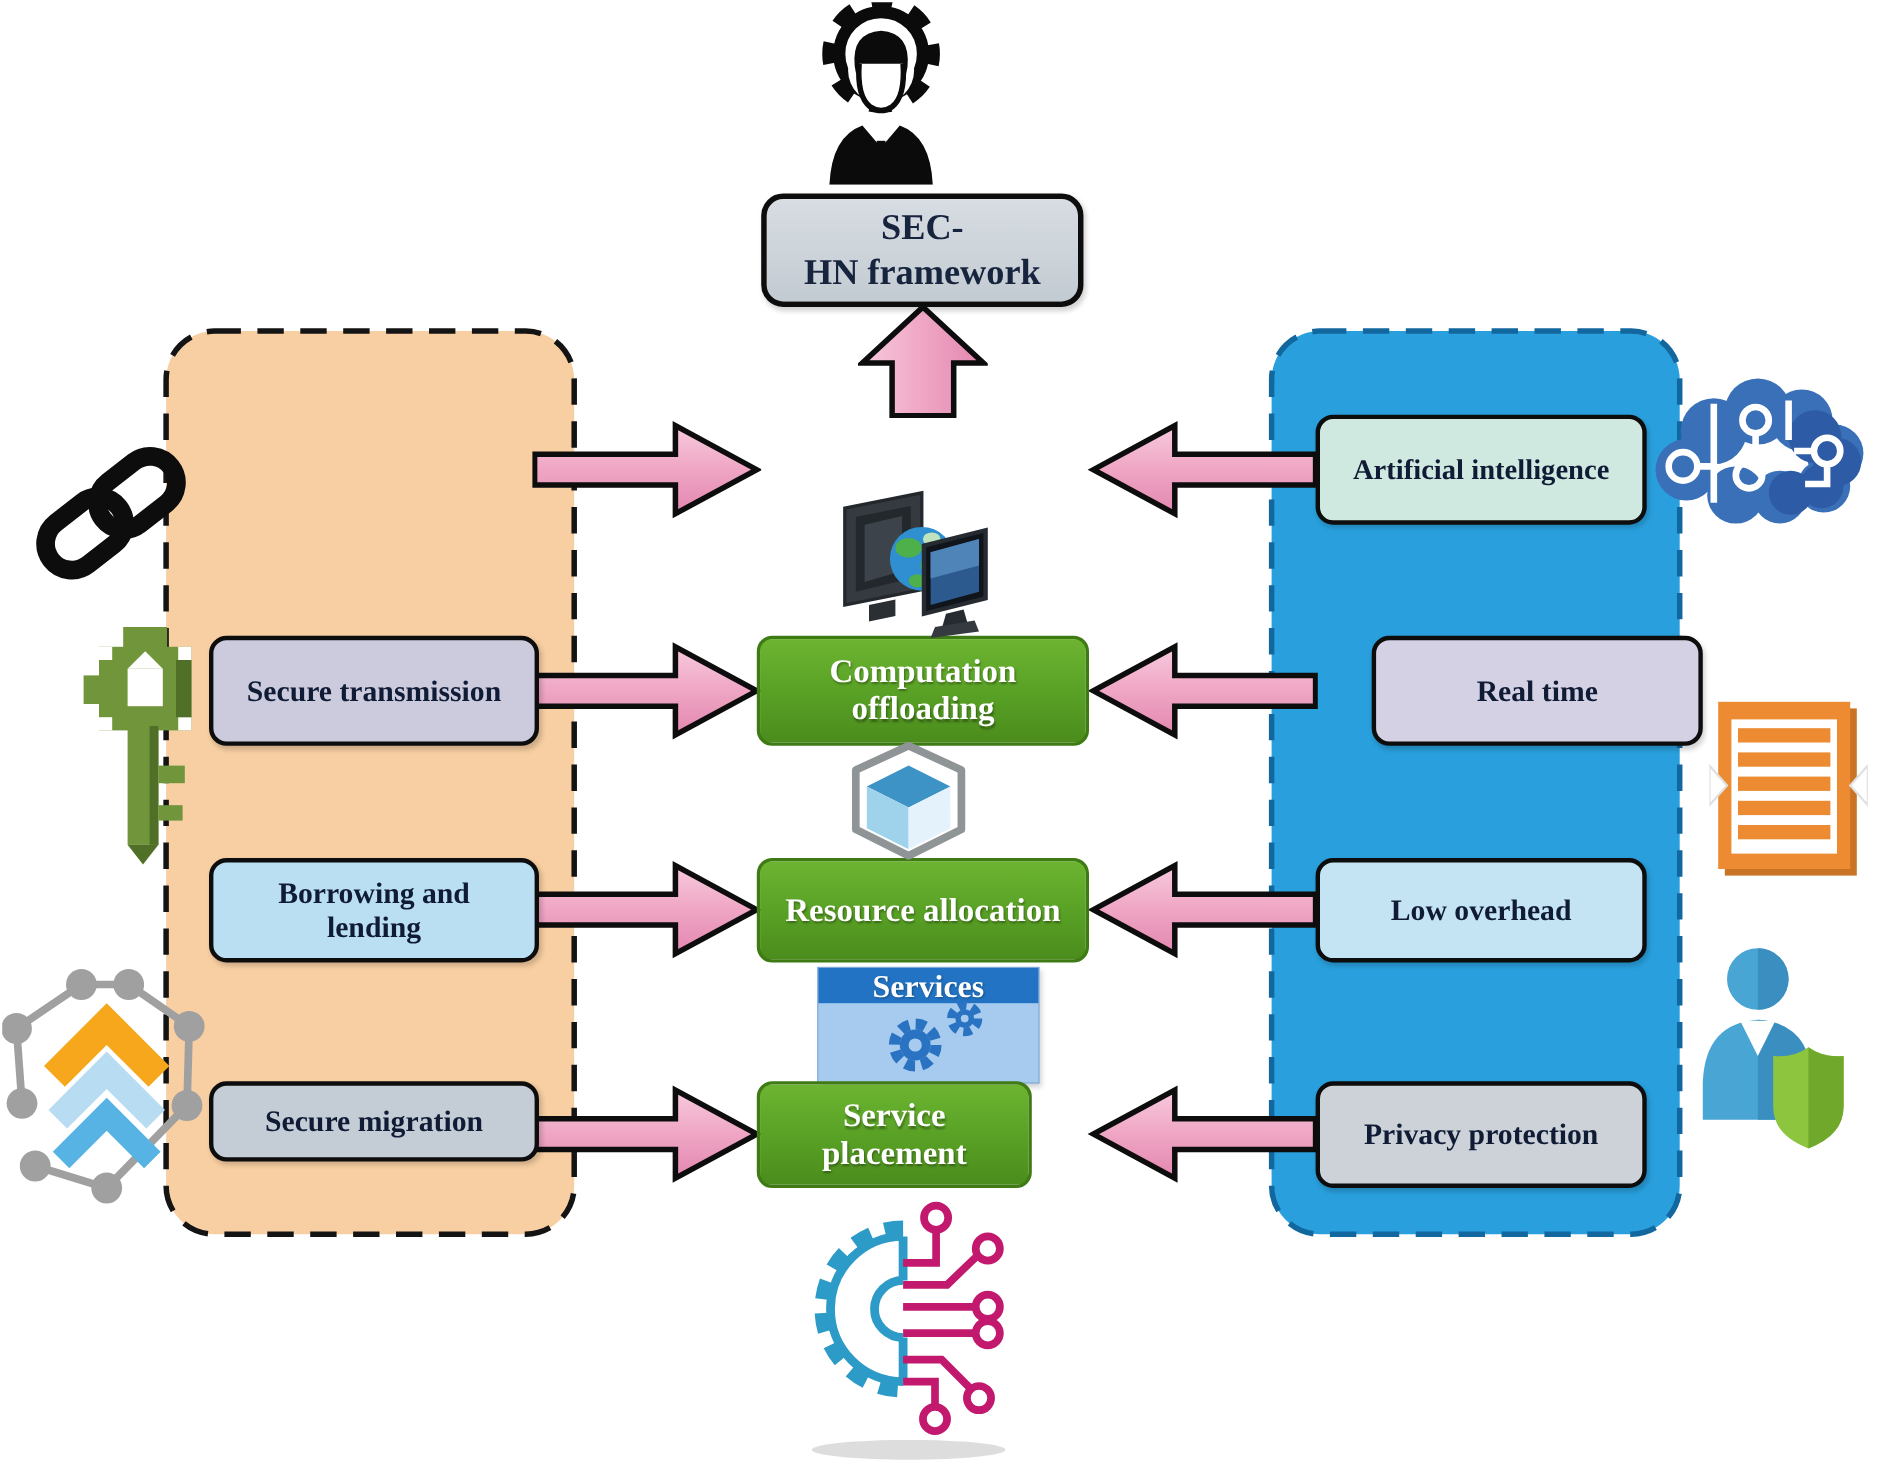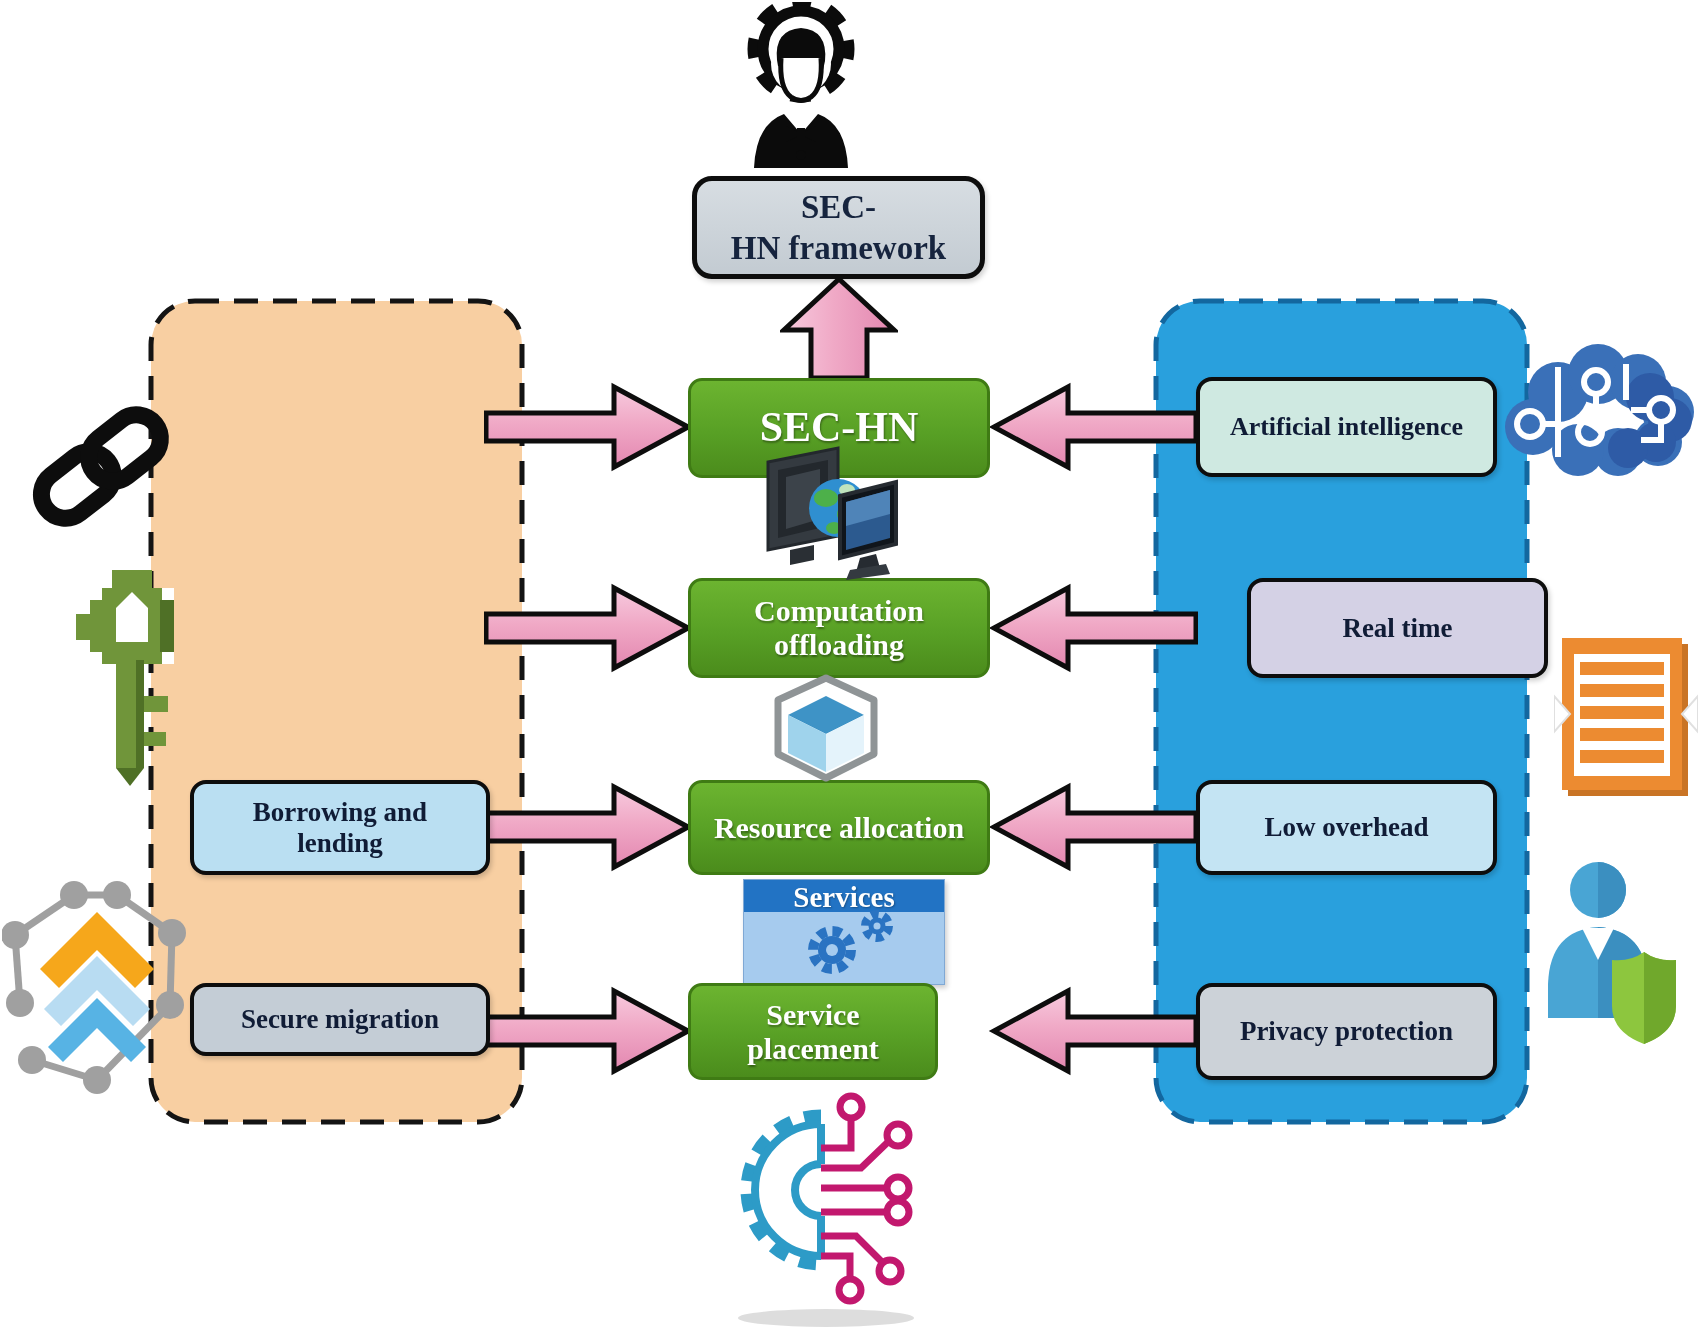--- a/index.html
+++ b/index.html
@@ -68,37 +68,37 @@
 
   <div class="node framework" style="left:692px;top:176px;width:293px;height:103px;">
     <span>SEC-</span>
     <span>HN framework</span>
   </div>
 
   <svg class="arrow" style="left:780px;top:276px" width="118" height="104" viewBox="0 0 118 104">
     <polygon points="59,3 114,54 87,54 87,102 31,102 31,54 4,54" fill="url(#pgv)" stroke="#0d0d0d" stroke-width="5"></polygon>
   </svg>
 
-  <div class="node green" style="left:688px;top:378px;width:302px;height:100px;font-size:42px;">SEC-HN</div>
   <div class="node green" style="left:688px;top:578px;width:302px;height:100px;">Computation offloading</div>
   <div class="node green" style="left:688px;top:780px;width:302px;height:95px;">Resource allocation</div>
   <div class="node green" style="left:688px;top:983px;width:250px;height:97px;">Service placement</div>
 
   <div class="services">
     <div class="hdr">Services</div>
     <svg class="abs" style="left:0;top:26px" width="200" height="78" viewBox="0 0 200 78">
       <circle cx="88" cy="44" r="19" fill="none" stroke="#2a73c2" stroke-width="10" stroke-dasharray="9 5.9"></circle>
       <circle cx="88" cy="44" r="14" fill="#2a73c2"></circle>
       <circle cx="88" cy="44" r="6" fill="#a6cbee"></circle>
       <circle cx="133" cy="20" r="12" fill="none" stroke="#2a73c2" stroke-width="8" stroke-dasharray="7.5 5.1"></circle>
       <circle cx="133" cy="20" r="8.5" fill="#2a73c2"></circle>
       <circle cx="133" cy="20" r="3.5" fill="#a6cbee"></circle>
     </svg>
   </div>
 
+  <div class="node c-lav" style="left:190px;top:578px;width:300px;height:100px;">Secure transmission</div>
   <div class="node c-blue narrow" style="left:190px;top:780px;width:300px;height:95px;">Borrowing and lending</div>
   <div class="node c-gray" style="left:190px;top:983px;width:300px;height:73px;">Secure migration</div>
 
   <div class="node c-mint" style="left:1196px;top:377px;width:301px;height:100px;font-size:26px;">Artificial intelligence</div>
   <div class="node c-lav2" style="left:1247px;top:578px;width:301px;height:100px;">Real time</div>
   <div class="node c-blue2" style="left:1196px;top:780px;width:301px;height:95px;">Low overhead</div>
   <div class="node c-gray2" style="left:1196px;top:983px;width:301px;height:97px;">Privacy protection</div>
 
   <svg class="arrow" style="left:484px;top:382px" width="208" height="90" viewBox="0 0 208 90">
     <polygon points="2,31 130,31 130,5 204,45 130,85 130,59 2,59" fill="url(#pgh)" stroke="#0d0d0d" stroke-width="5"></polygon>

